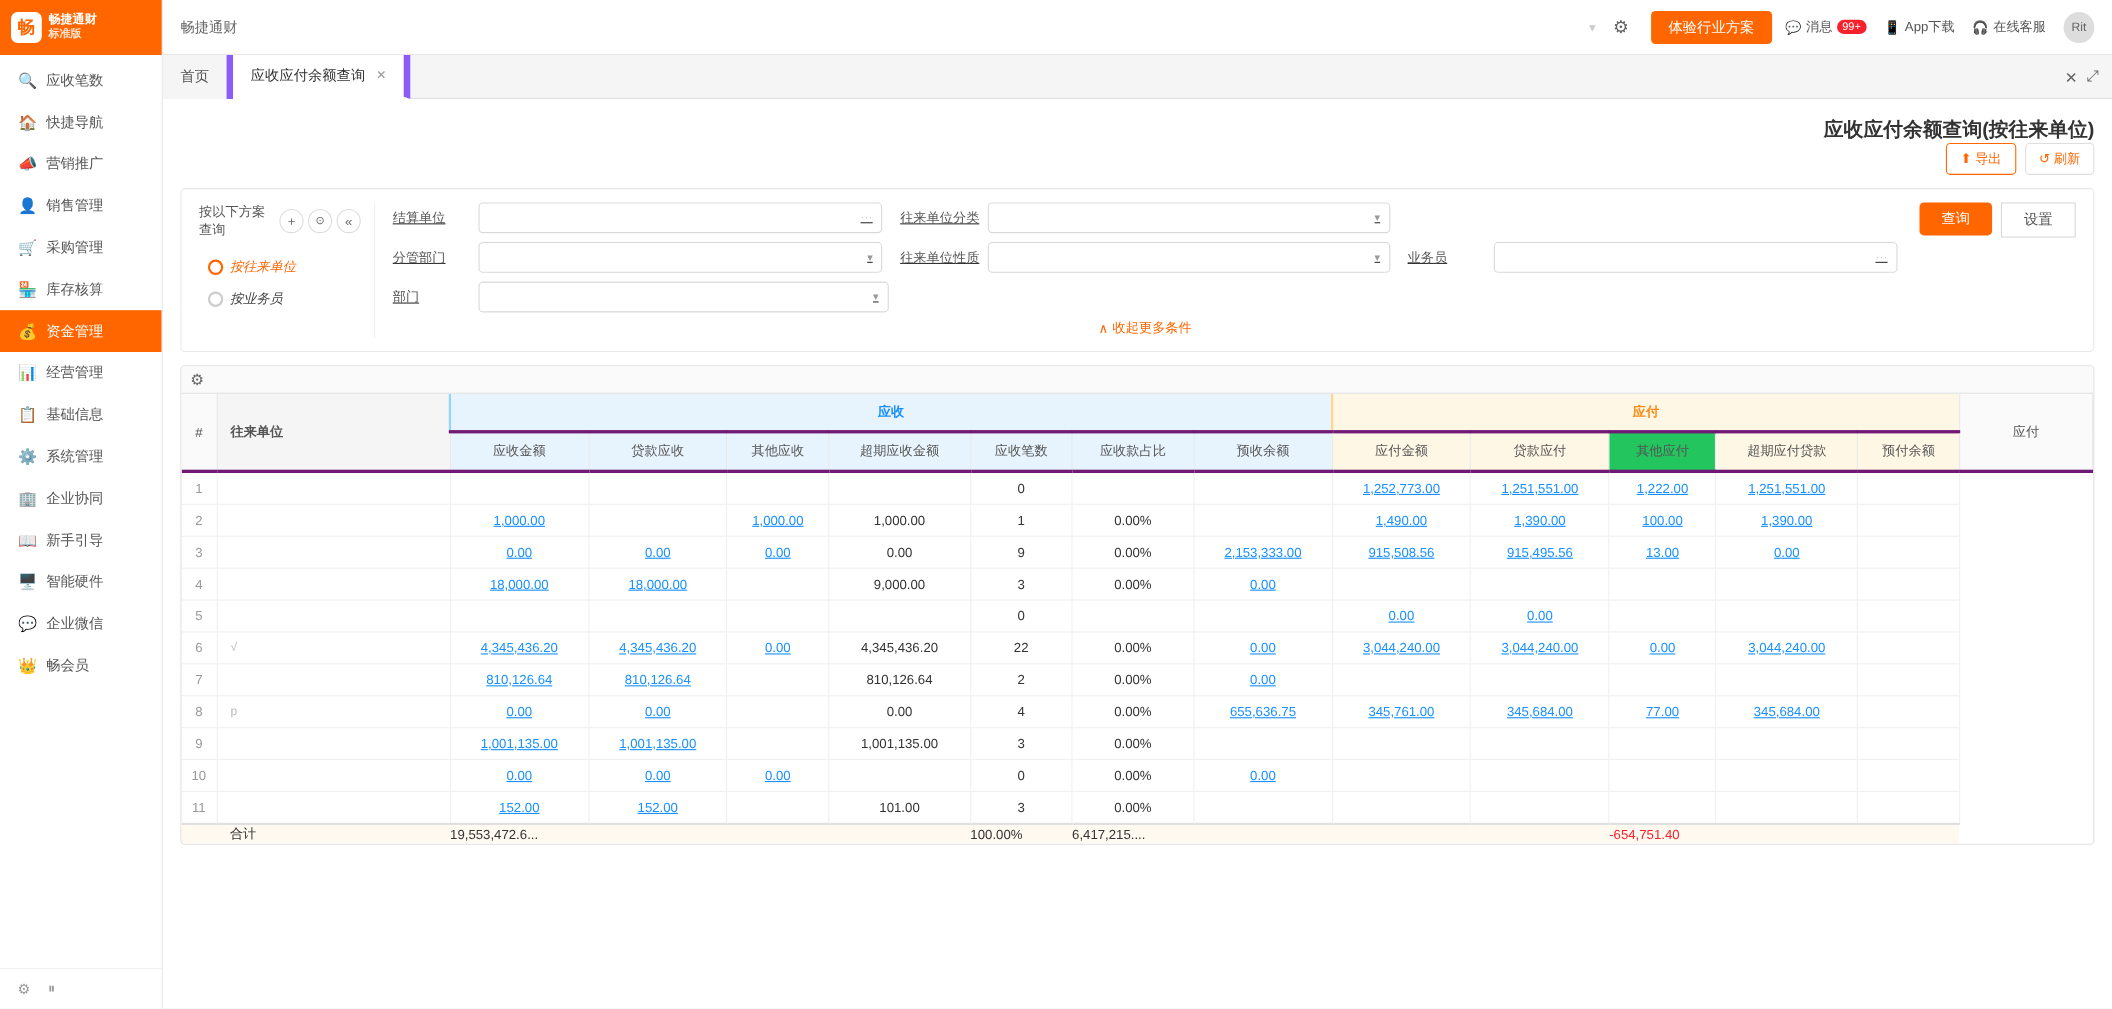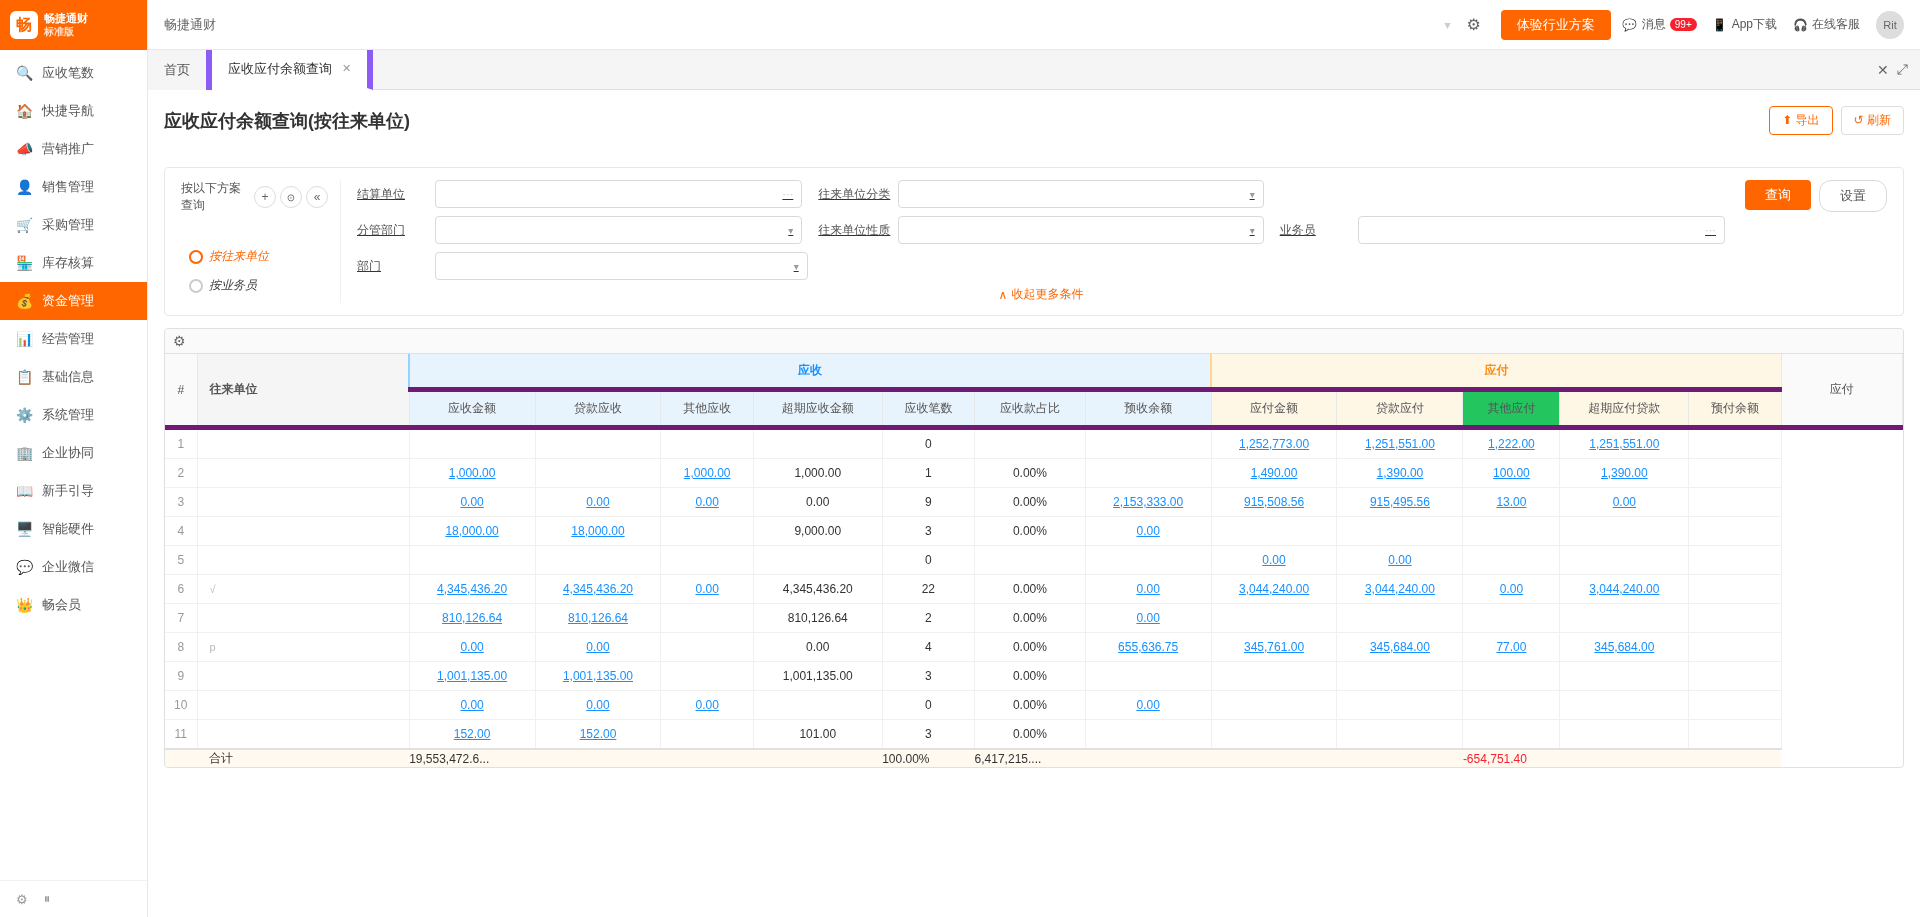--- a/index.html
+++ b/index.html
@@ -42,21 +42,21 @@
     .tab-home { color: #555; background: #f5f5f5; }
     .tab-close { color: #999; font-size: 11px; margin-left: 4px; }
     .tab-bar-actions { margin-left: auto; display: flex; align-items: center; gap: 8px; padding-right: 12px; }
     .tab-bar-action { color: #666; cursor: pointer; font-size: 14px; }
 
     
     .page-content { flex: 1; overflow: auto; background: #f5f5f5; padding: 0; }
     .page-inner { background: #fff; margin: 0; padding: 16px; min-height: 100%; }
 
     
-    .page-header { display: flex; align-items: center; margin-bottom: 32px; }
+    .page-header { display: flex; align-items: flex-end; margin-bottom: 12px; flex-direction: column; }
     .page-title { font-size: 18px; font-weight: 600; color: #333; flex: 1; }
     .page-actions { display: flex; gap: 8px; }
     .btn-export { background: #fff; color: #ff6600; border: 1px solid #ff6600; padding: 5px 12px; border-radius: 4px; cursor: pointer; font-size: 12px; }
     .btn-refresh { background: #fff; color: #ff6600; border: 1px solid #ddd; padding: 5px 12px; border-radius: 4px; cursor: pointer; font-size: 12px; }
 
     
     .search-panel { background: #fff; border: 1px solid #e8e8e8; border-radius: 4px; padding: 12px 16px; margin-bottom: 12px; }
     .search-panel-btn { width: 22px; height: 22px; border: 1px solid #ddd; border-radius: 50%; display: flex; align-items: center; justify-content: center; cursor: pointer; font-size: 12px; color: #666; background: #fff; }
     .search-option { display: flex; align-items: center; gap: 6px; padding: 6px 8px; cursor: pointer; border-radius: 4px; color: #555; font-style: italic; }
     .search-option.active { color: #ff6600; }
@@ -65,28 +65,28 @@
     .field-group { display: flex; align-items: center; gap: 8px; text-decoration: underline; }
     .field-label { color: #555; font-size: 12px; white-space: nowrap; min-width: 70px; }
     .field-input { flex: 1; height: 28px; border: 1px solid #d9d9d9; border-radius: 4px; padding: 0 8px; font-size: 12px; color: #333; }
     .field-input-with-icon { flex: 1; height: 28px; border: 1px solid #d9d9d9; border-radius: 4px; padding: 0 8px; font-size: 12px; display: flex; align-items: center; justify-content: space-between; color: #aaa; }
     .collapse-row { display: flex; justify-content: center; margin-top: 6px; }
     .collapse-btn { display: flex; align-items: center; gap: 4px; color: #ff6600; cursor: pointer; font-size: 12px; border: none; background: none; }
 
     
     .query-btns { display: flex; gap: 8px; margin-left: 12px; align-items: flex-start; }
     .btn-query { background: #ff6600; color: #fff; border: none; padding: 6px 20px; border-radius: 4px; cursor: pointer; font-size: 13px; }
-    .btn-settings { background: #fff; color: #555; border: 1px solid #d9d9d9; padding: 6px 20px; border-radius: 12px; cursor: pointer; font-size: 13px; }
+    .btn-settings { background: #fff; color: #555; border: 1px solid #d9d9d9; padding: 6px 20px; border-radius: 0; cursor: pointer; font-size: 13px; }
 
     
     .table-container { border: 1px solid #e0e0e0; border-radius: 4px; overflow: hidden; background: #fff; }
     .table-header-settings { display: flex; align-items: center; padding: 4px 8px; background: #fafafa; border-bottom: 1px solid #e0e0e0; }
     .table-wrapper { overflow-x: auto; }
     table { width: 100%; border-collapse: collapse; font-size: 12px; }
-    thead tr th { background: #fafafa; text-align: center; padding: 8px 6px; border-bottom: 5px solid #701a75; border-right: 1px solid #e8e8e8; color: #555; font-weight: 500; white-space: nowrap; }
+    thead tr th { background: #fafafa; text-align: center; padding: 8px 6px; border-bottom: 3px solid #701a75; border-right: 1px solid #e8e8e8; color: #555; font-weight: 500; white-space: nowrap; }
     thead tr th.group-header { background: #f5f5f5; font-weight: 600; }
     tbody tr td { padding: 7px 6px; border-bottom: 1px solid #f0f0f0; border-right: 1px solid #f0f0f0; text-align: center; color: #333; white-space: nowrap; }
     tbody tr td.text-left { text-align: left; }
     tbody tr td a, tbody tr td .link { color: #1890ff; text-decoration: underline; cursor: pointer; }
     .tfoot-row td { background: #fff9f0; font-weight: 500; border-top: 2px solid #e0e0e0; }
     .settings-icon { cursor: pointer; color: #666; font-size: 14px; }
     .col-row-num { width: 32px; color: #999; }
     .negative { color: #f5222d; }
   </style>
 </head>
@@ -227,21 +227,21 @@
               <span>↺</span>
               <span>刷新</span>
             </button>
           </div>
         </div>
 
         <div class="search-panel">
           <div style="display:flex; gap:0;">
 
             <div style="display:flex; flex-direction:column; width:160px; border-right:1px solid #f0f0f0; padding-right:12px; margin-right:16px; flex-shrink:0;">
-              <div style="display:flex; align-items:center; gap:6px; margin-bottom:28px;">
+              <div style="display:flex; align-items:center; gap:6px; margin-bottom:10px;">
                 <span style="font-size:12px; color:#555;">按以下方案查询</span>
                 <div style="display:flex; gap:4px;">
                   <div class="search-panel-btn">+</div>
                   <div class="search-panel-btn" style="font-size:10px;">⊙</div>
                   <div class="search-panel-btn">«</div>
                 </div>
               </div>
               <div class="search-option active">
                 <div class="search-option-radio">
                   <div class="search-option-radio-inner"></div>

